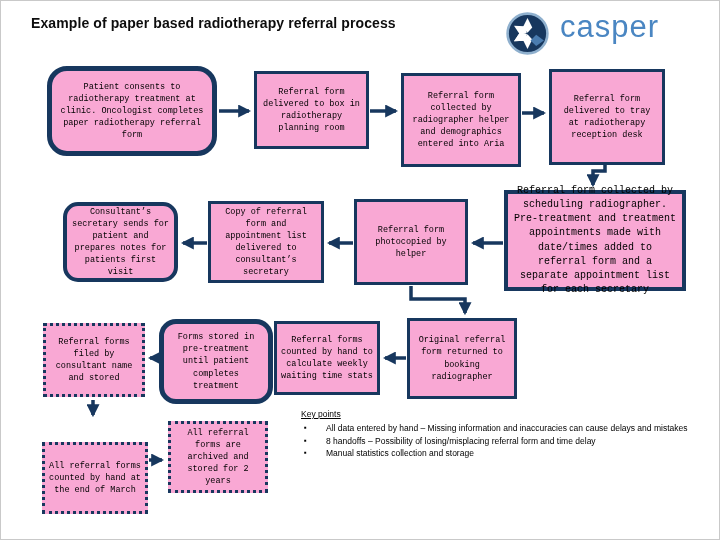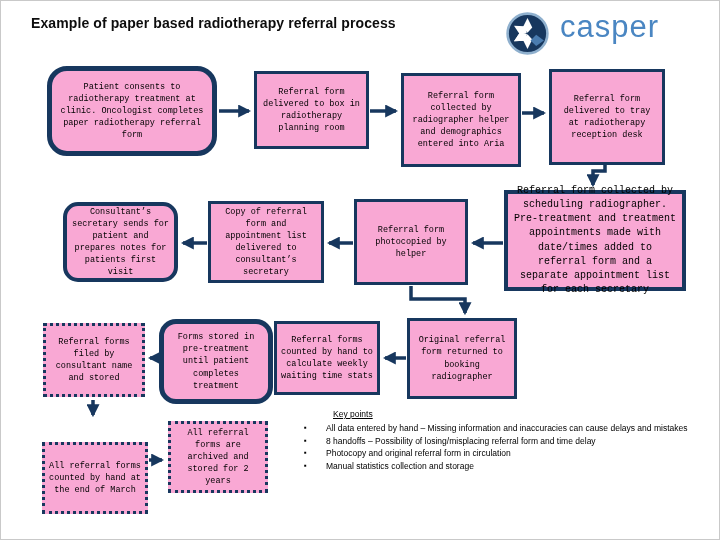--- a/index.html
+++ b/index.html
@@ -19,21 +19,21 @@
     text-align:center;font-size:8.5px;line-height:1.42;background:#f9a8d4;
     padding:3px 4px;box-sizing:border-box;z-index:2;font-family:Liberation Mono, monospace;
   }
   .solid3{border:3px solid #17375e;}
   .solid4{border:4px solid #17375e;}
   .round5{border:5px solid #17375e;border-radius:20px;}
   .round4{border:4px solid #17375e;border-radius:15px;}
   .dotted{border:3px dotted #17375e;}
   .arrows{position:absolute;left:0;top:0;z-index:1;}
   .keypoints{position:absolute;left:300px;top:407px;width:418px;font-size:8.5px;line-height:1.5;}
-  .kp-heading{text-decoration:underline;margin-bottom:1px;margin-left:32px;}
+  .kp-heading{text-decoration:underline;margin-bottom:1px;}
   .kp-list{list-style:none;margin:0;padding:0;}
   .kp-list li{position:relative;padding-left:25px;}
   .kp-list li::before{content:"▪";position:absolute;left:3px;top:0;font-size:8px;}
 </style>
 </head>
 <body>
 
 <div class="slide">
 
   <div class="title">Example of paper based radiotherapy referral process</div>
@@ -130,18 +130,17 @@
 
   <div class="box dotted" style="left:167px;top:420px;width:100px;height:72px;">
     <span>All referral forms are archived and stored for 2 years</span>
   </div>
 
   <div class="keypoints">
     <div class="kp-heading">Key points</div>
     <ul class="kp-list">
       <li>All data entered by hand – Missing information and inaccuracies can cause delays and mistakes</li>
       <li>8 handoffs – Possibility of losing/misplacing referral form and time delay</li>
-      <li>Photocopy and original referral form in circulation</li>
       <li>Manual statistics collection and storage</li>
     </ul>
   </div>
 
 </div>
 
 </body></html>

